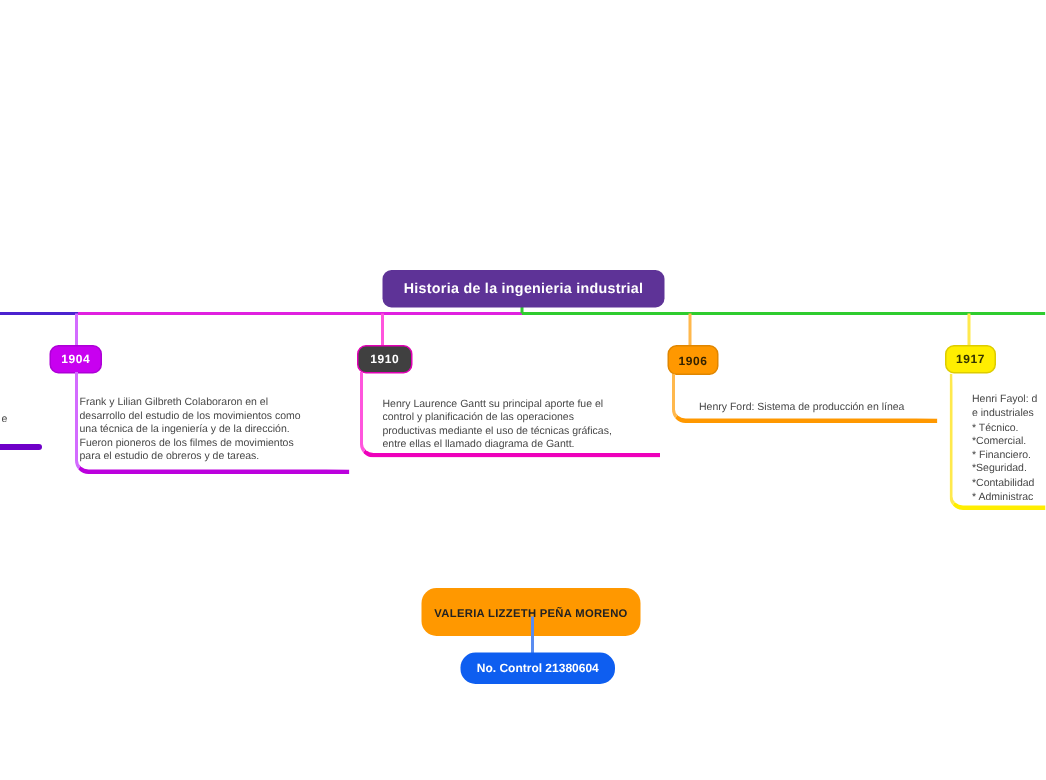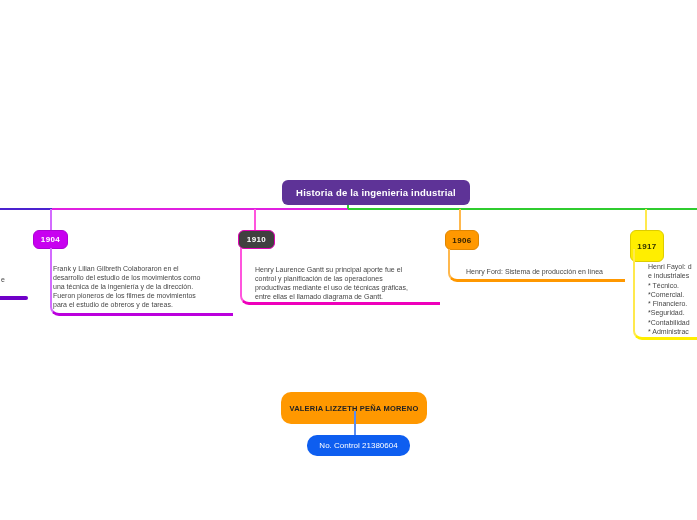--- a/index.html
+++ b/index.html
@@ -11,31 +11,31 @@
   
   .trunk{height:2px;top:208px;}
   .trunk-left{left:0;width:53px;background:#4b22cf;}
   .trunk-mag{left:52px;width:296px;background:#e020e0;}
   .trunk-grn{left:348px;width:349px;background:#2fcc2f;}
   .title-tick{left:347px;top:204px;width:2px;height:5px;background:#2fcc2f;}
   
   .central{
     left:255px;top:180px;width:188px;height:25px;background:#5e3397;
     border-radius:6px;color:#ffffff;font-weight:bold;font-size:9.5px;
-    display:flex;align-items:center;justify-content:center;letter-spacing:.2px;margin-left:27px;
+    display:flex;align-items:center;justify-content:center;letter-spacing:.2px;
   }
   
   .yearbox{
     height:19px;border-radius:6px;display:flex;align-items:center;justify-content:center;
     font-weight:bold;font-size:8px;letter-spacing:.4px;box-sizing:border-box;
   }
   .y1904{left:33px;top:230px;width:35px;background:#c800f0;border:1px solid #ad00d6;color:#fff;}
   .y1910{left:238px;top:230px;width:37px;background:#404040;border:1px solid #e000b4;color:#fff;}
   .y1913{left:445px;top:230px;width:34px;height:20px;background:#ff9800;border:1px solid #e08600;color:#332200;}
-  .y1917{left:630px;top:230px;width:34px;height:32px;background:#ffee00;border:1px solid #ddcc00;color:#333300;}
+  .y1917{left:630px;top:230px;width:34px;height:19px;background:#ffee00;border:1px solid #ddcc00;color:#333300;}
   
   .drop{width:2px;top:209px;height:22px;}
   .d1904{left:50px;background:#d36bff;}
   .d1910{left:254px;background:#ff55dd;}
   .d1913{left:459px;background:#ffb84d;}
   .d1917{left:645px;background:#ffe94d;}
   
   .lconn{box-sizing:border-box;border-bottom-left-radius:9px;}
   .l1904{left:50px;top:248px;width:183px;height:68px;border-left:2px solid #d36bff;border-bottom:3.5px solid #bb00dd;}
   .l1910{left:240px;top:248px;width:200px;height:57px;border-left:2px solid #ff55dd;border-bottom:3.5px solid #ee00bb;}
@@ -54,21 +54,21 @@
   .leftclip-line{left:-8px;top:296px;width:36px;height:4px;background:#6f00c8;border-radius:2px;}
   
   .author{
     left:281px;top:392px;width:146px;height:32px;background:#ff9800;border-radius:10px;
     color:#222222;font-weight:bold;font-size:7.5px;display:flex;align-items:center;justify-content:center;
     letter-spacing:.2px;
   }
   .footer-line{left:354px;top:411px;width:2px;height:25px;background:#5a8cf0;}
   .control{
     left:307px;top:435px;width:103px;height:21px;background:#0e5ef0;border-radius:10px;
-    color:#ffffff;font-weight:normal;font-size:8px;display:flex;align-items:center;justify-content:center;
+    color:#ffffff;font-weight:bold;font-size:8px;display:flex;align-items:center;justify-content:center;
   }
 </style>
 </head>
 <body>
 
 <div id="canvas">
 
   <div class="abs trunk trunk-left"></div>
   <div class="abs trunk trunk-mag"></div>
   <div class="abs trunk trunk-grn"></div>

